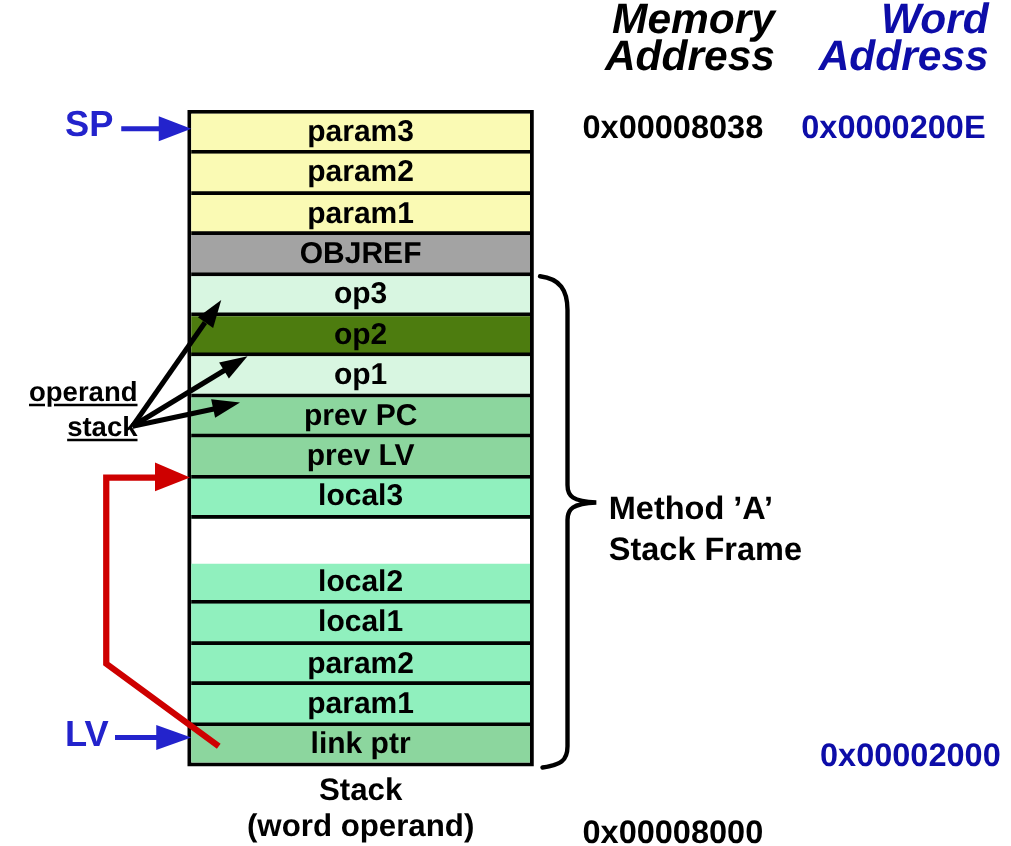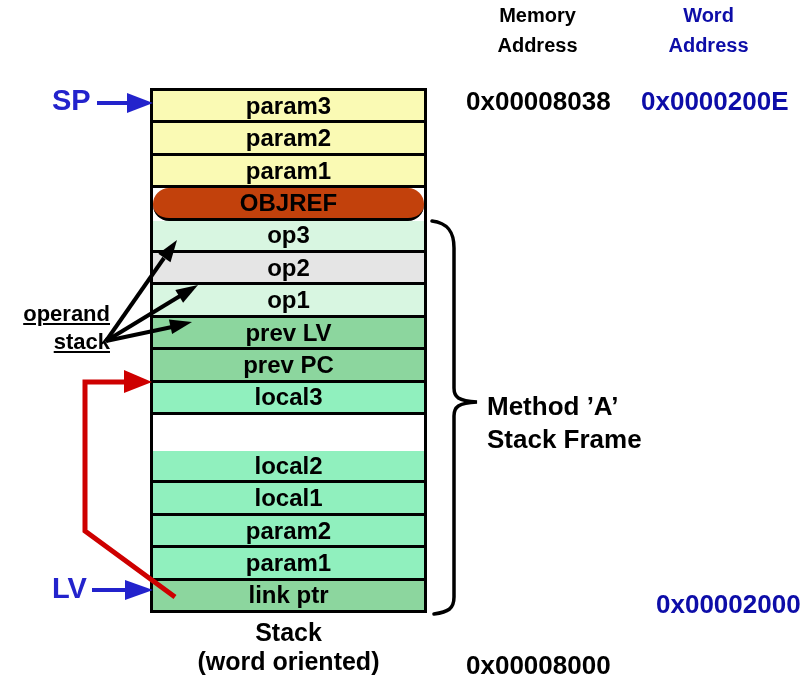--- a/index.html
+++ b/index.html
@@ -6,21 +6,21 @@
   #canvas{
     position:relative;
     width:809px;height:677px;
     background:#ffffff;
     font-family:"Liberation Sans", sans-serif;
     font-weight:bold;
     color:#000;
     overflow:hidden;
   }
   .abs{position:absolute;white-space:nowrap;}
-  .hdr{font-size:20px;line-height:30px;text-align:center;}
+  .hdr{font-size:34px;line-height:30px;text-align:right;font-style:italic;}
   .addr{font-size:26px;}
   .blue{color:#0D0DA8;}
   .ptrblue{color:#2323CC;}
   #stack-box{
     position:absolute;left:150px;top:88px;
     width:277px;height:525px;
     border:3px solid #000;
     box-sizing:border-box;
     display:flex;flex-direction:column;
     background:#fff;
@@ -70,42 +70,42 @@
 
   <div class="abs" id="operand-label">
     <div>operand</div>
     <div>stack</div>
   </div>
 
   <div id="stack-box">
       <div class="cell" style="background: rgb(250, 250, 180);">param3</div>
       <div class="cell" style="background: rgb(250, 250, 180);">param2</div>
       <div class="cell" style="background: rgb(250, 250, 180);">param1</div>
-      <div class="cell" style="background: #c2410c; border-radius: 16px;">OBJREF</div>
+      <div class="cell" style="background: #a3a3a3;">OBJREF</div>
       <div class="cell" style="background: rgb(216, 246, 225);">op3</div>
-      <div class="cell" style="background: #e5e5e5;">op2</div>
+      <div class="cell" style="background: #4d7c0f;">op2</div>
       <div class="cell" style="background: rgb(216, 246, 225);">op1</div>
+      <div class="cell" style="background: rgb(140, 214, 158);">prev PC</div>
       <div class="cell" style="background: rgb(140, 214, 158);">prev LV</div>
-      <div class="cell" style="background: rgb(140, 214, 158);">prev PC</div>
       <div class="cell" style="background: rgb(144, 240, 190);">local3</div>
       <div class="cell" style="background: rgb(144, 240, 190); margin-top: 36px;">local2</div>
       <div class="cell" style="background: rgb(144, 240, 190);">local1</div>
       <div class="cell" style="background: rgb(144, 240, 190);">param2</div>
       <div class="cell" style="background: rgb(144, 240, 190);">param1</div>
       <div class="cell" style="background: rgb(140, 214, 158);">link ptr</div>
     </div>
 
   <div class="abs" id="method-frame">
     <div>Method ’A’</div>
     <div>Stack Frame</div>
   </div>
 
   <div class="abs" id="stack-caption">
     <div>Stack</div>
-    <div>(word oriented)</div>
+    <div>(word operand)</div>
   </div>
 
   <svg id="overlay" width="809" height="677" viewBox="0 0 809 677">
 
     <g stroke="#2323CC" fill="#2323CC">
       <line x1="97" y1="103" x2="128" y2="103" stroke-width="4"></line>
       <polygon points="127,93 153,103 127,113" stroke="none"></polygon>
     </g>
 
     <g stroke="#2323CC" fill="#2323CC">

